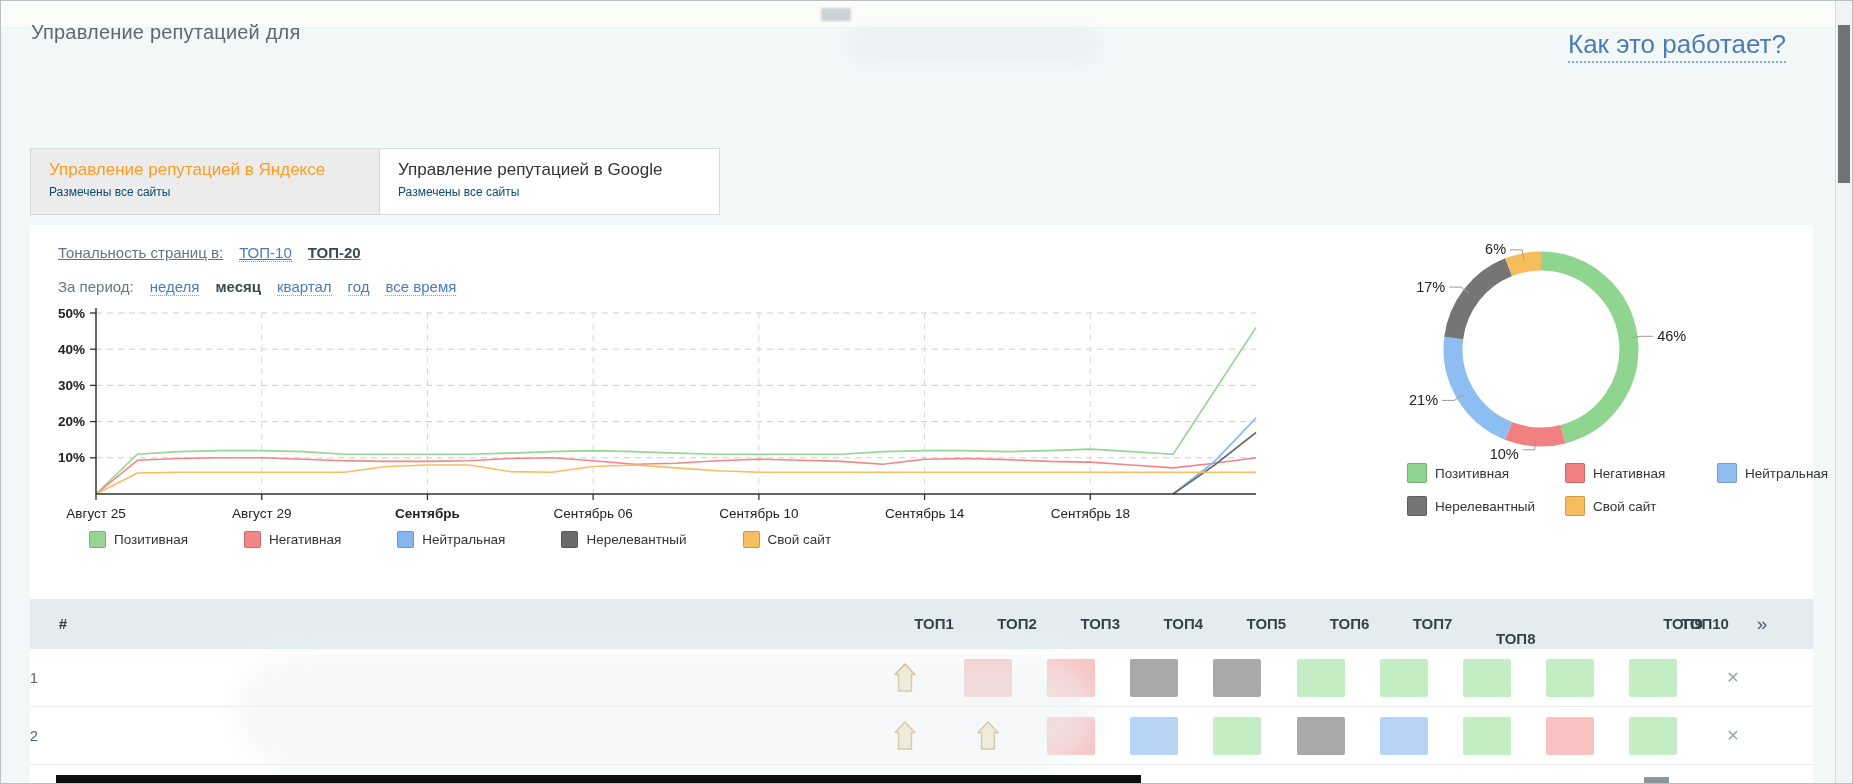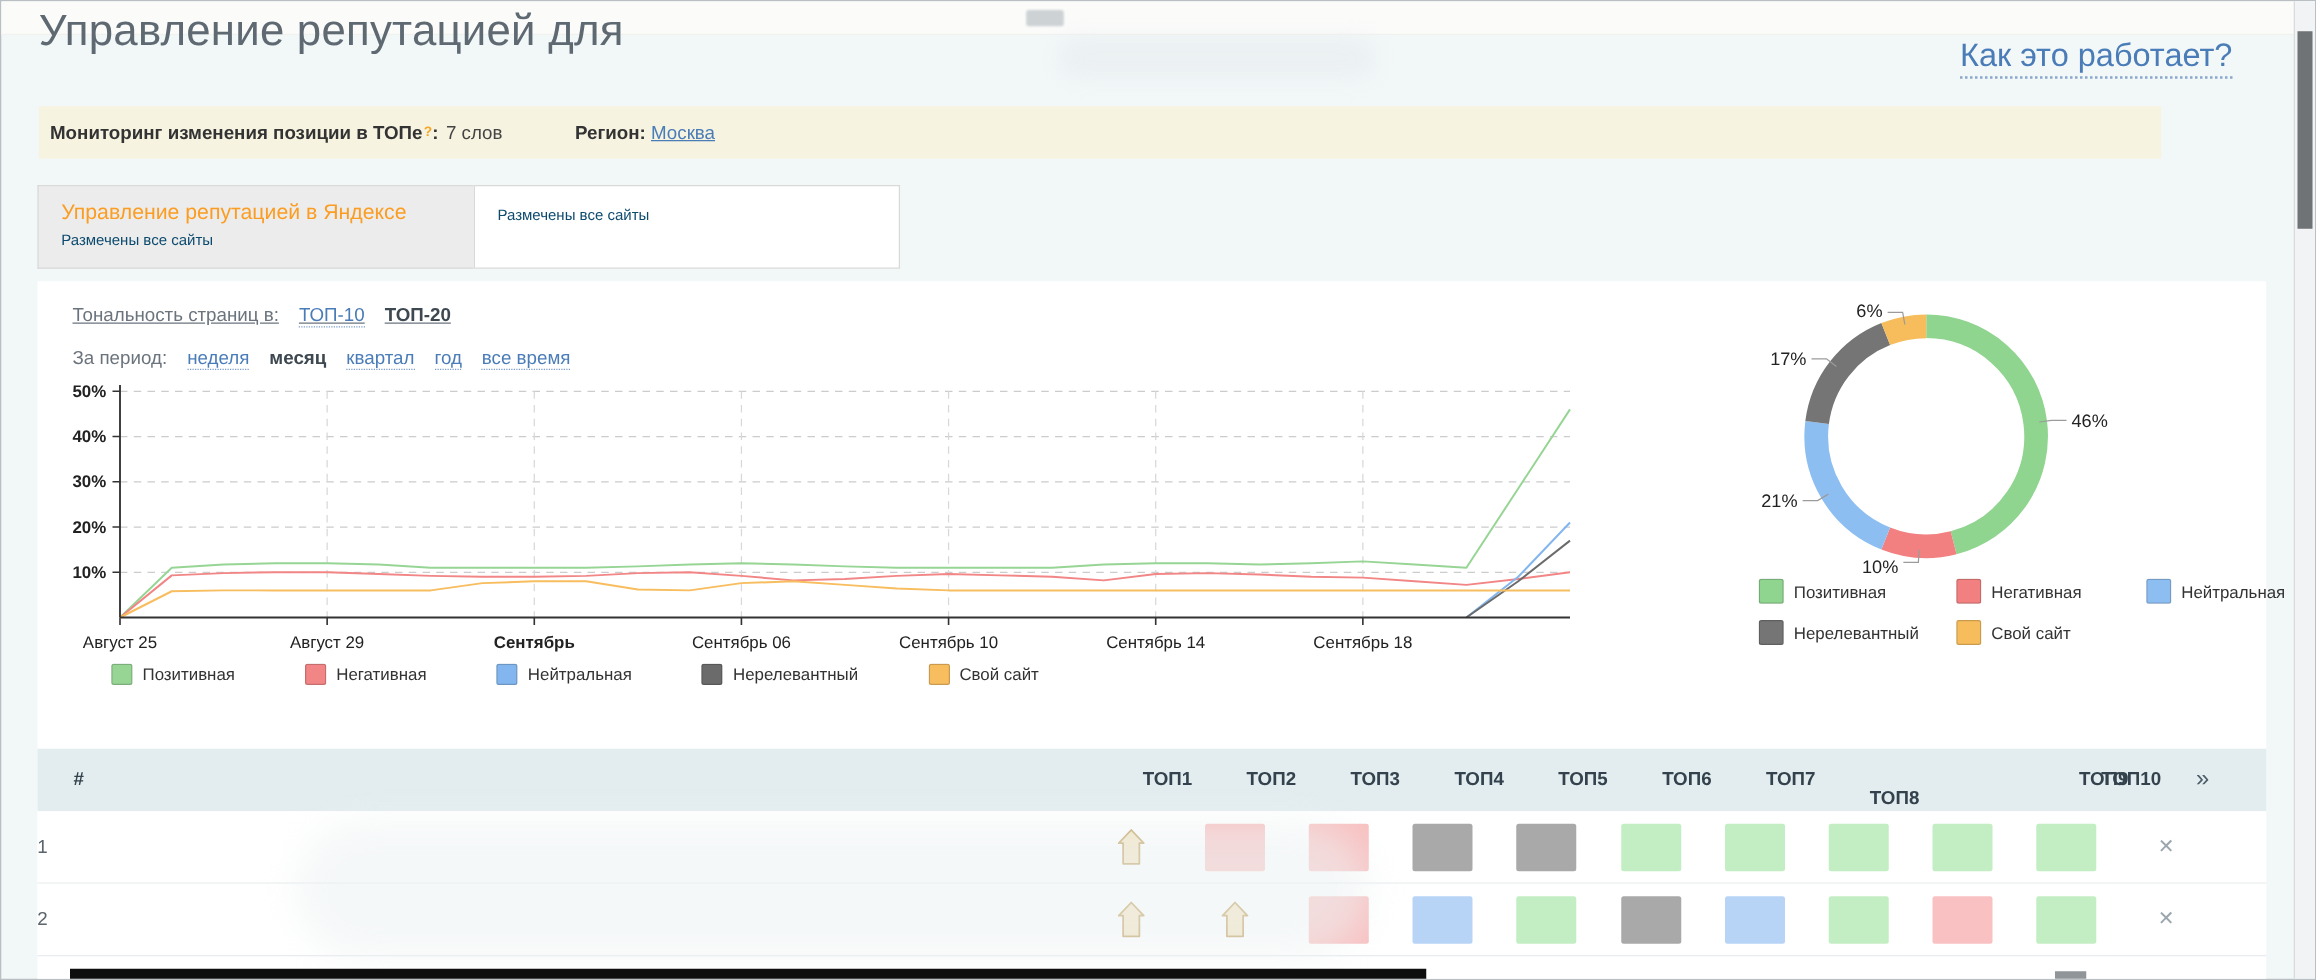--- a/index.html
+++ b/index.html
@@ -2,21 +2,21 @@
 <html><head>
 <meta charset="utf-8">
 <style>
   html,body{margin:0;padding:0;background:#e9eef0;}
   .page{position:relative;width:1853px;height:784px;background:#f2f7f8;
         font-family:"Liberation Sans",sans-serif;overflow:hidden;
         border:1px solid #b9bfc2;box-sizing:border-box;}
   .topstrip{position:absolute;left:0;top:0;right:0;height:26px;background:#fbfbfa;border-bottom:1px solid #f1f1ee;}
   .mini-redact{position:absolute;left:820px;top:7px;width:30px;height:13px;background:#cdd2d4;border-radius:2px;filter:blur(1px);}
   
-  .page-title{position:absolute;left:30px;top:4px;font-size:35px;font-weight:400;color:#5e6972;margin:0;letter-spacing:.2px;}
+  .page-title{position:absolute;left:30px;top:20px;font-size:20px;font-weight:400;color:#5e6972;margin:0;letter-spacing:.2px;}
   .title-redact{position:absolute;left:845px;top:28px;width:255px;height:34px;background:#e7ecee;border-radius:17px;filter:blur(8px);opacity:.6;}
   .how-link{position:absolute;left:1567px;top:28px;font-size:26px;color:#4a7cb8;text-decoration:none;border-bottom:2px dotted #8aa8cc;padding-bottom:1px;cursor:pointer;}
   
   .monitor-bar{position:absolute;left:30px;top:84px;width:1698px;height:42px;background:#f6f3e1;
                display:flex;align-items:center;padding-left:9px;box-sizing:border-box;font-size:15px;color:#333;}
   .monitor-bar b{font-weight:700;color:#333;}
   .q-sup{color:#f5a623;font-weight:700;font-size:11px;vertical-align:super;margin-left:1px;}
   .mon-count{margin-left:6px;color:#444;}
   .region-wrap{margin-left:58px;}
   .link-solid{color:#4a7cb8;text-decoration:underline;cursor:pointer;}
@@ -64,37 +64,28 @@
 <body>
 
 <div class="page">
   <div class="topstrip"></div>
   <div class="mini-redact"></div>
 
   <h1 class="page-title">Управление репутацией для</h1>
   <div class="title-redact"></div>
   <a class="how-link">Как это работает?</a>
 
-  <div class="monitor-bar">
-    <b>Мониторинг изменения позиции в ТОПе</b>
-      <sup class="q-sup">?</sup>
-      <b>:</b>
-    <span class="mon-count">7 слов</span>
-    <span class="region-wrap">
-      <b>Регион:</b>
-      <span class="link-solid">Москва</span>
-    </span>
-  </div>
 
   <div class="tabs">
     <div class="tab yandex">
       <div class="tab-title">Управление репутацией в Яндексе</div>
       <div class="tab-sub">Размечены все сайты</div>
     </div>
     <div class="tab google">
+      <div class="tab-title">Управление репутацией в Google</div>
       <div class="tab-sub">Размечены все сайты</div>
     </div>
   </div>
 
   <div class="panel"></div>
 
   <div class="ctrl ctrl-tonality">
     <span>Тональность страниц в:</span><span id="tonality-opts"><span class="opt opt-link">ТОП-10</span><span class="opt opt-selected">ТОП-20</span></span>
   </div>
   <div class="ctrl ctrl-period">

